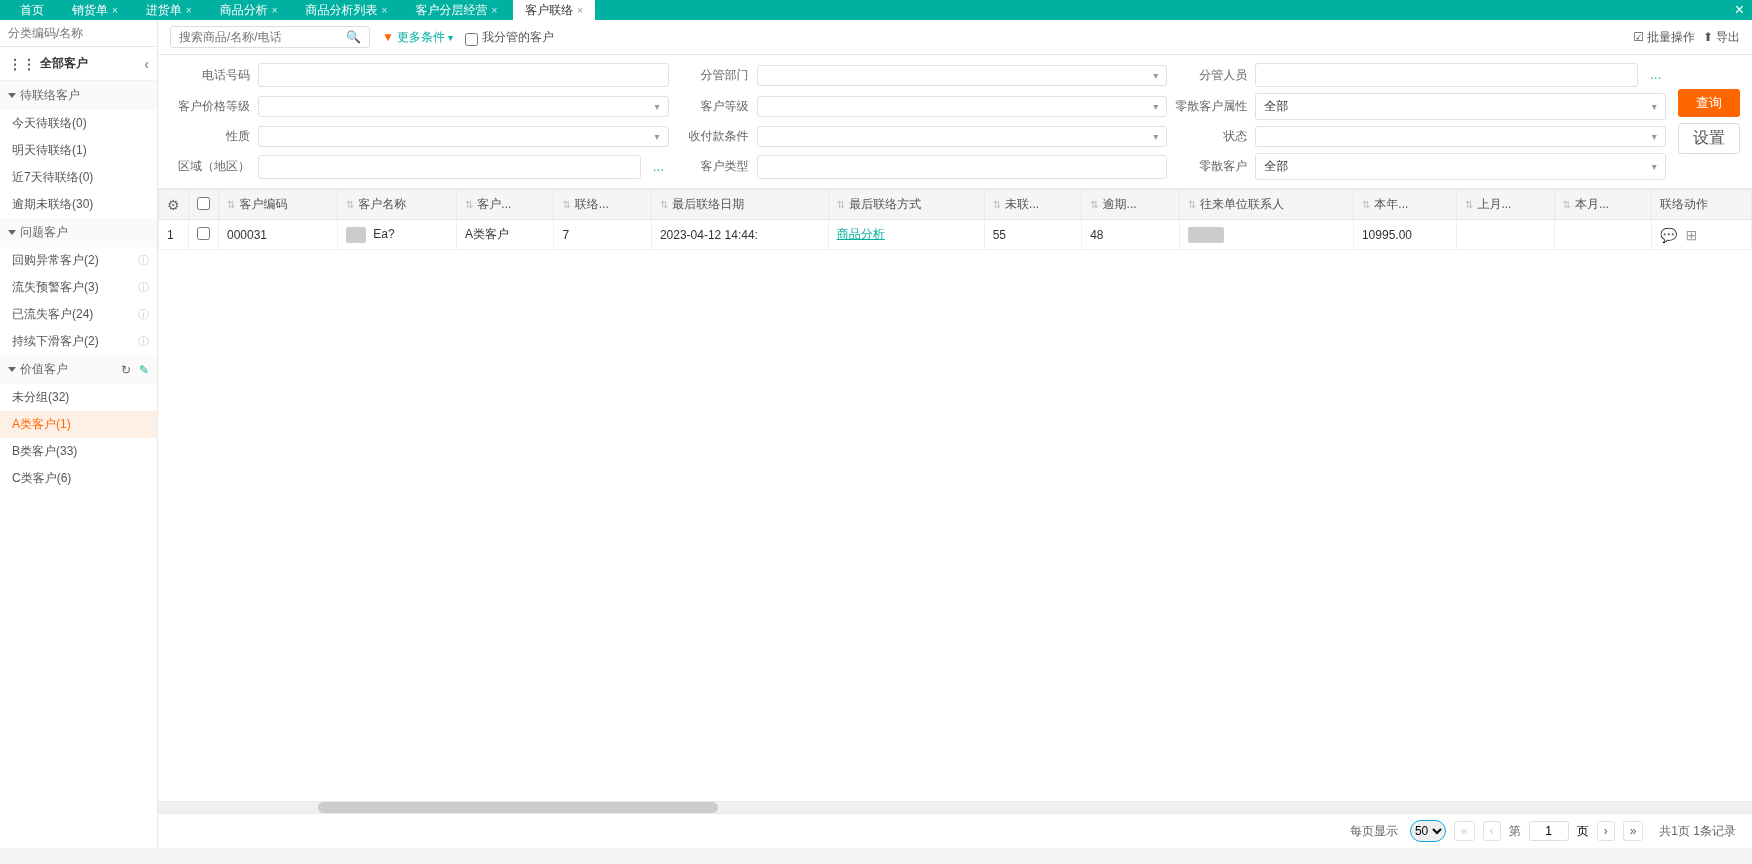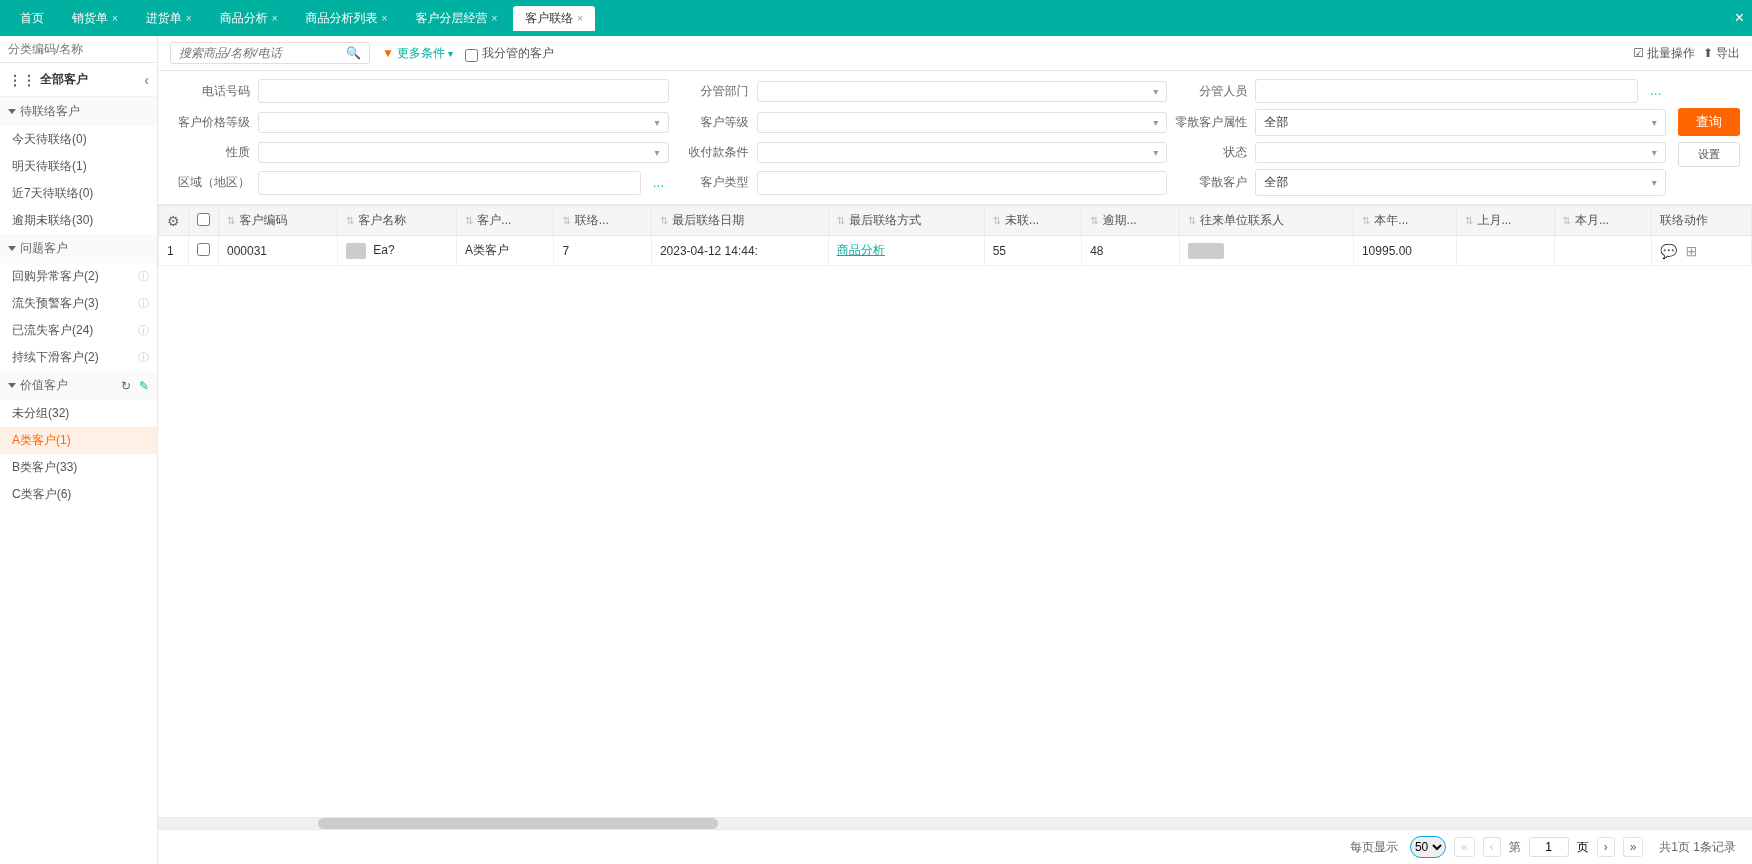--- a/index.html
+++ b/index.html
@@ -3,21 +3,21 @@
   <meta charset="utf-8">
   <style>
     * { box-sizing: border-box; margin: 0; padding: 0; font-family: 'Microsoft YaHei', Arial, sans-serif; font-size: 12px; }
     body { background: #f5f5f5; width: 1752px; height: 864px; overflow: hidden; }
 
     
     .top-nav {
       display: flex;
       align-items: center;
       background: #00b0a0;
-      height: 36px;
+      height: 20px;
       padding: 0 8px;
       gap: 4px;
     }
     .nav-tab {
       display: flex;
       align-items: center;
       padding: 4px 12px;
       color: #fff;
       cursor: pointer;
       border-radius: 3px 3px 0 0;
@@ -233,21 +233,21 @@
       cursor: pointer;
       font-size: 13px;
     }
     .btn-setting {
       background: #fff;
       color: #555;
       border: 1px solid #ddd;
       border-radius: 3px;
       padding: 4px 0;
       cursor: pointer;
-      font-size: 11px;
+      font-size: 16px;
     }
 
     
     .table-container {
       flex: 1;
       overflow: auto;
       position: relative;
     }
     table {
       width: 100%;
@@ -457,21 +457,21 @@
     </div>
     <div class="sidebar-item">
       <span class="item-label">C类客户(6)</span>
     </div>
   </div>
 
   <div class="content-area">
 
     <div class="filter-bar">
       <div class="filter-search">
-        <input type="text" style="border: none; outline: none; font-size: 12px; color: rgb(153, 153, 153); flex: 1 1 0%; font-style: italic;" placeholder="搜索商品/名称/电话">
+        <input type="text" style="border: none; outline: none; font-size: 12px; color: rgb(153, 153, 153); flex: 1 1 0%;" placeholder="搜索商品/名称/电话">
         <span style="color:#999;cursor:pointer;">🔍</span>
       </div>
       <div class="filter-more">
         <span style="color:#ff6600;">▼</span>
         <span>更多条件</span>
         <span style="font-size:10px;">▾</span>
       </div>
       <div class="filter-my-customers">
         <input type="checkbox" style="">
         <span>我分管的客户</span>

